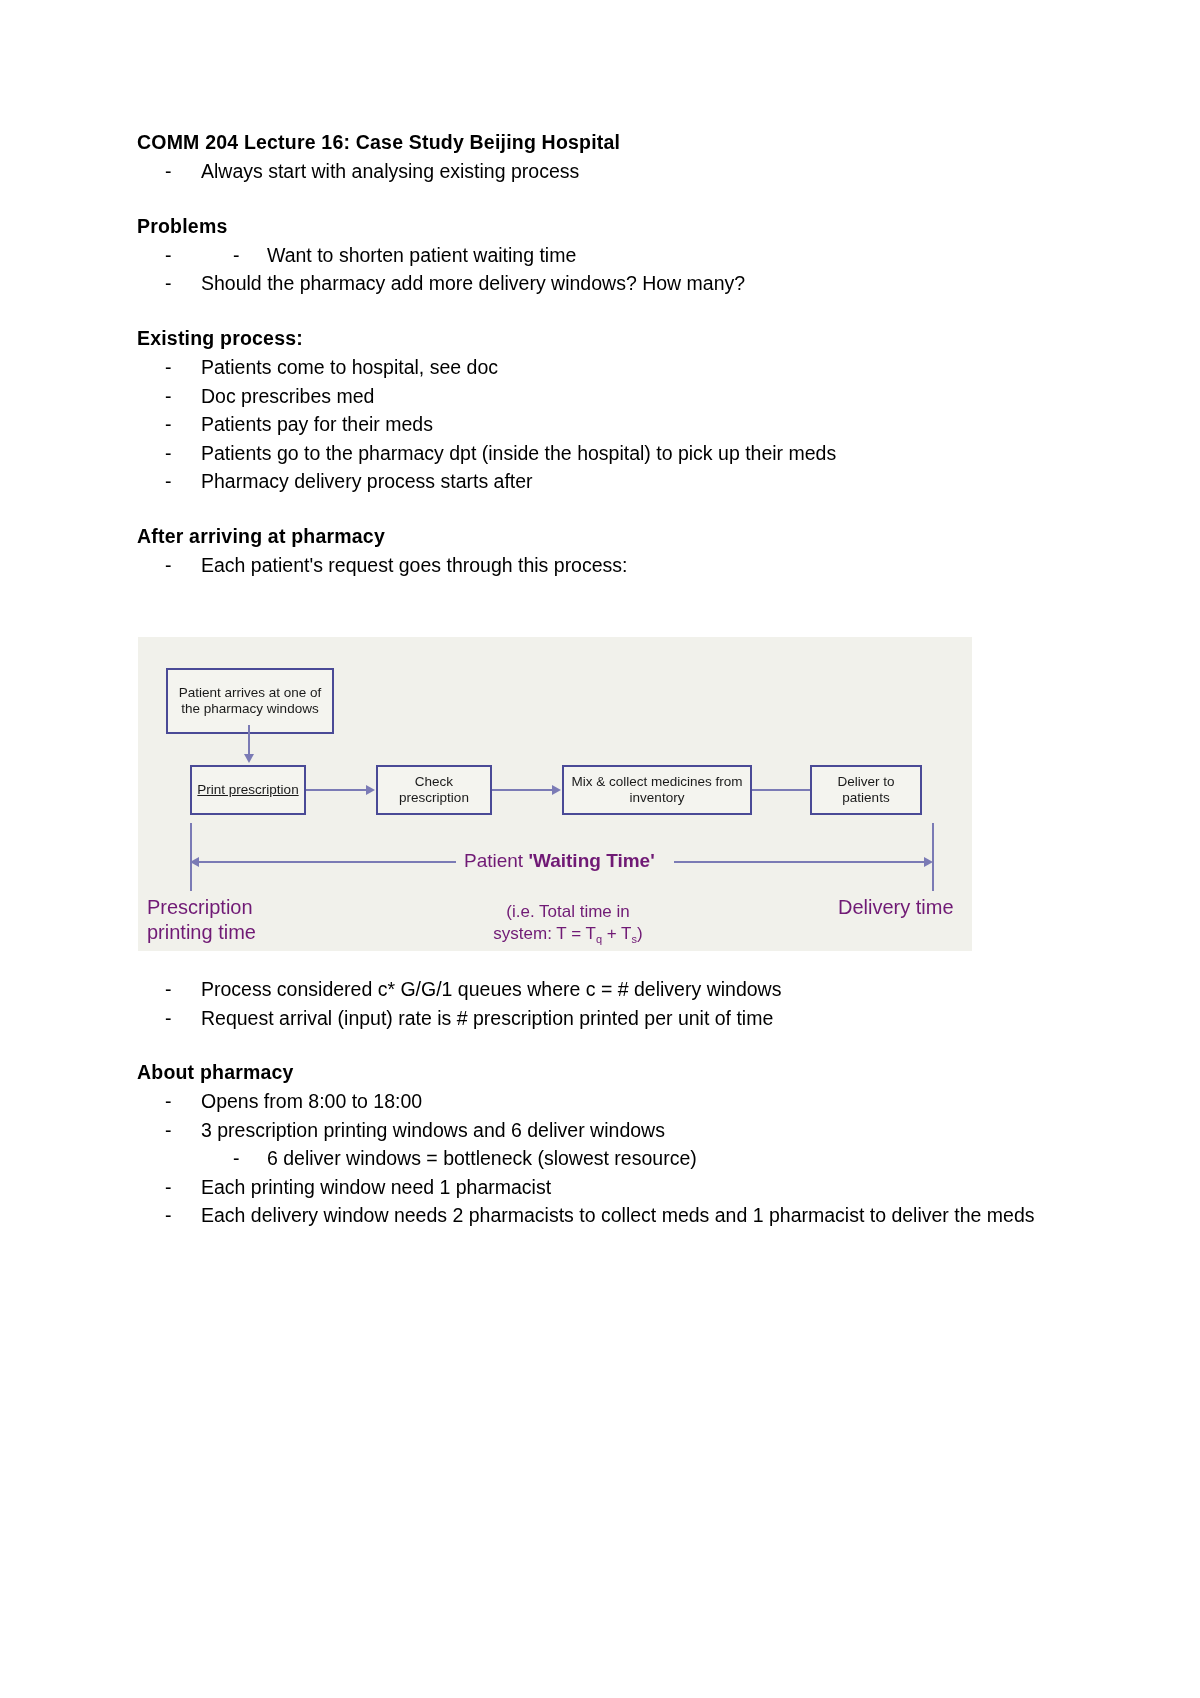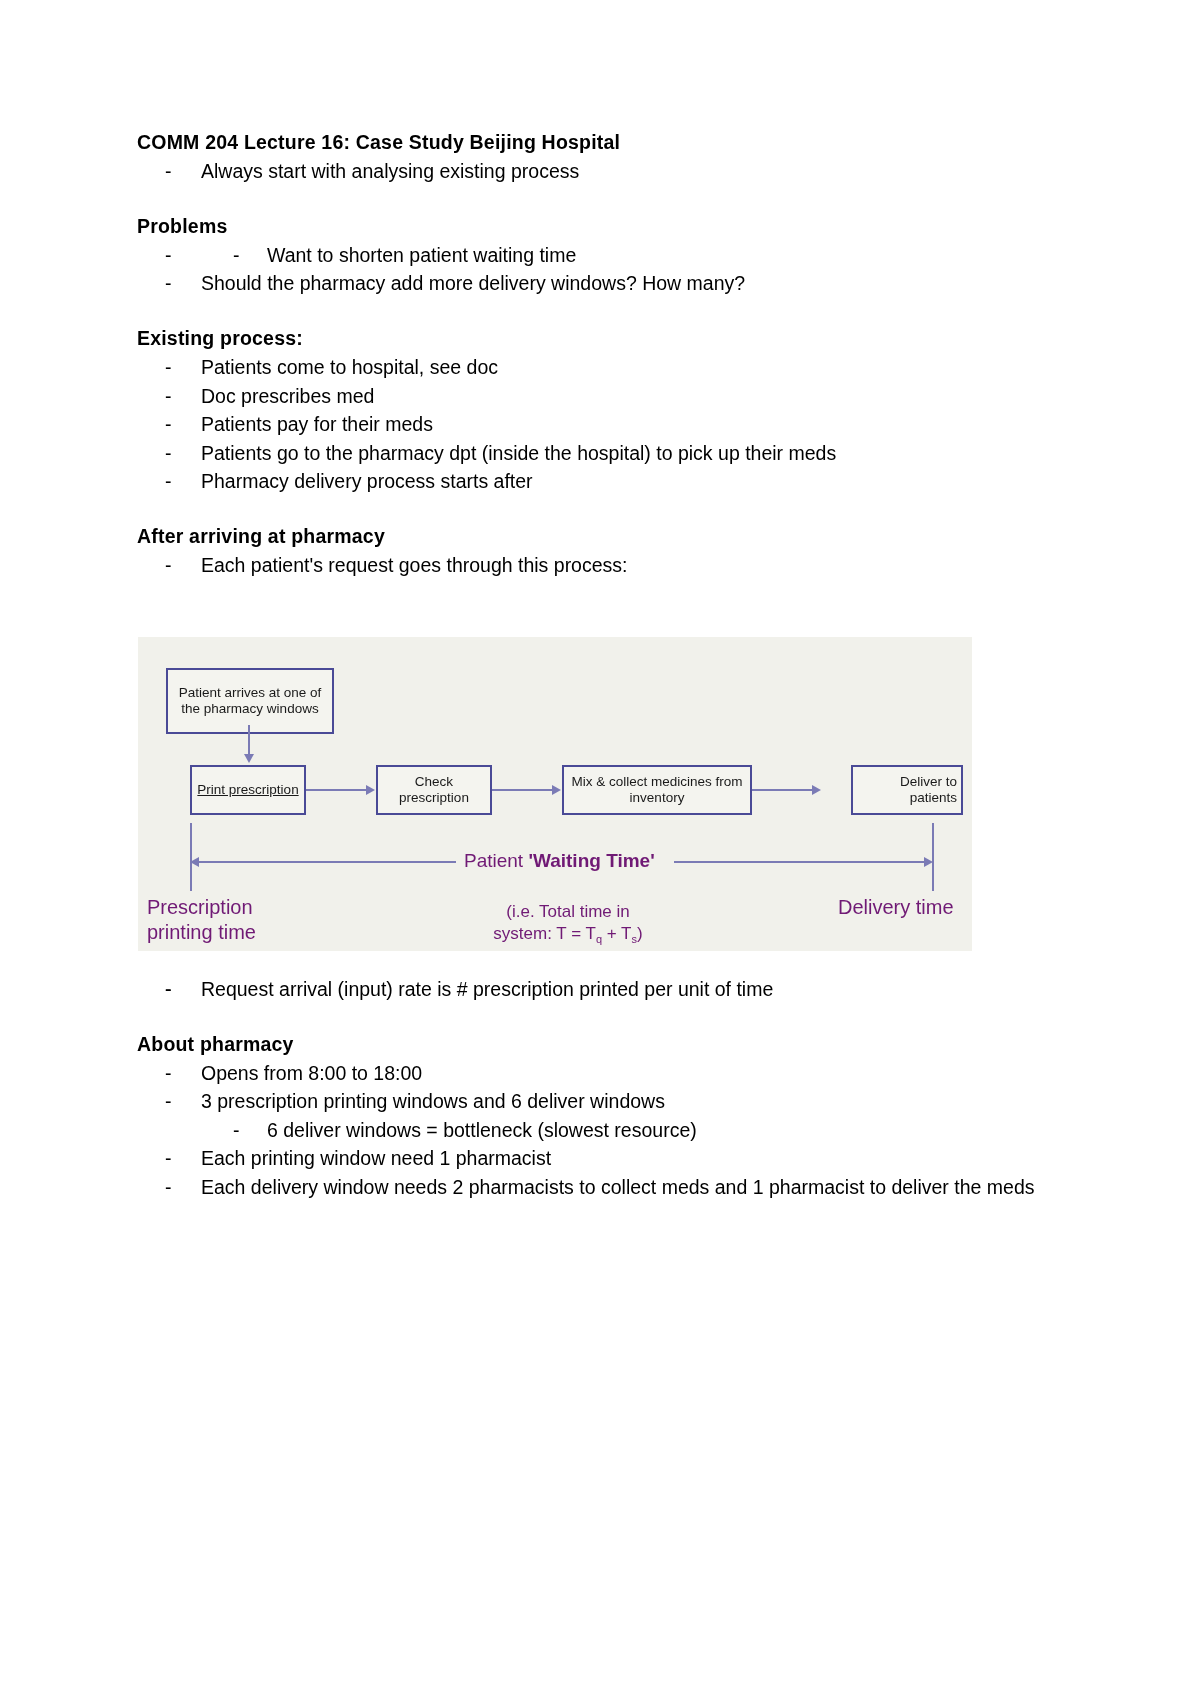--- a/index.html
+++ b/index.html
@@ -229,21 +229,21 @@
       <div class="dg-arrow-line" style="left:354px; top:152px; width:62px; height:1.5px;"></div>
       <div class="dg-arrowhead right" style="left:414px; top:148px;"></div>
 
       <div class="dg-box" style="left:424px; top:128px; width:190px; height:50px;">
         <span>Mix &amp; collect medicines from inventory</span>
       </div>
 
       <div class="dg-arrow-line" style="left:614px; top:152px; width:62px; height:1.5px;"></div>
       <div class="dg-arrowhead right" style="left:674px; top:148px;"></div>
 
-      <div class="dg-box" style="left:713px; top:128px; width:112px; height:50px;text-align:right;">
+      <div class="dg-box" style="left:672px; top:128px; width:112px; height:50px;">
         <span>Deliver to patients</span>
       </div>
 
       <div class="dg-arrow-line" style="left:52px; top:186px; width:1.5px; height:68px;"></div>
 
       <div class="dg-arrow-line" style="left:794px; top:186px; width:1.5px; height:68px;"></div>
 
       <div class="dg-arrow-line" style="left:60px; top:224px; width:258px; height:1.5px;"></div>
       <div class="dg-arrowhead left" style="left:52px; top:220px;"></div>
 
@@ -266,20 +266,21 @@
 
       <div class="dg-label side-label" style="left:700px; top:258px;">Delivery time</div>
 
     </div>
 
     <div style="height:24px"></div>
 
     <ul class="bullets">
       <li>
         <span class="dash">-</span>
+        <span>Process considered c* G/G/1 queues where c = # delivery windows</span>
       </li>
       <li>
         <span class="dash">-</span>
         <span>Request arrival (input) rate is # prescription printed per unit of time</span>
       </li>
     </ul>
 
     <div class="spacer-lg"></div>
 
     <h2 class="section">About pharmacy</h2>

